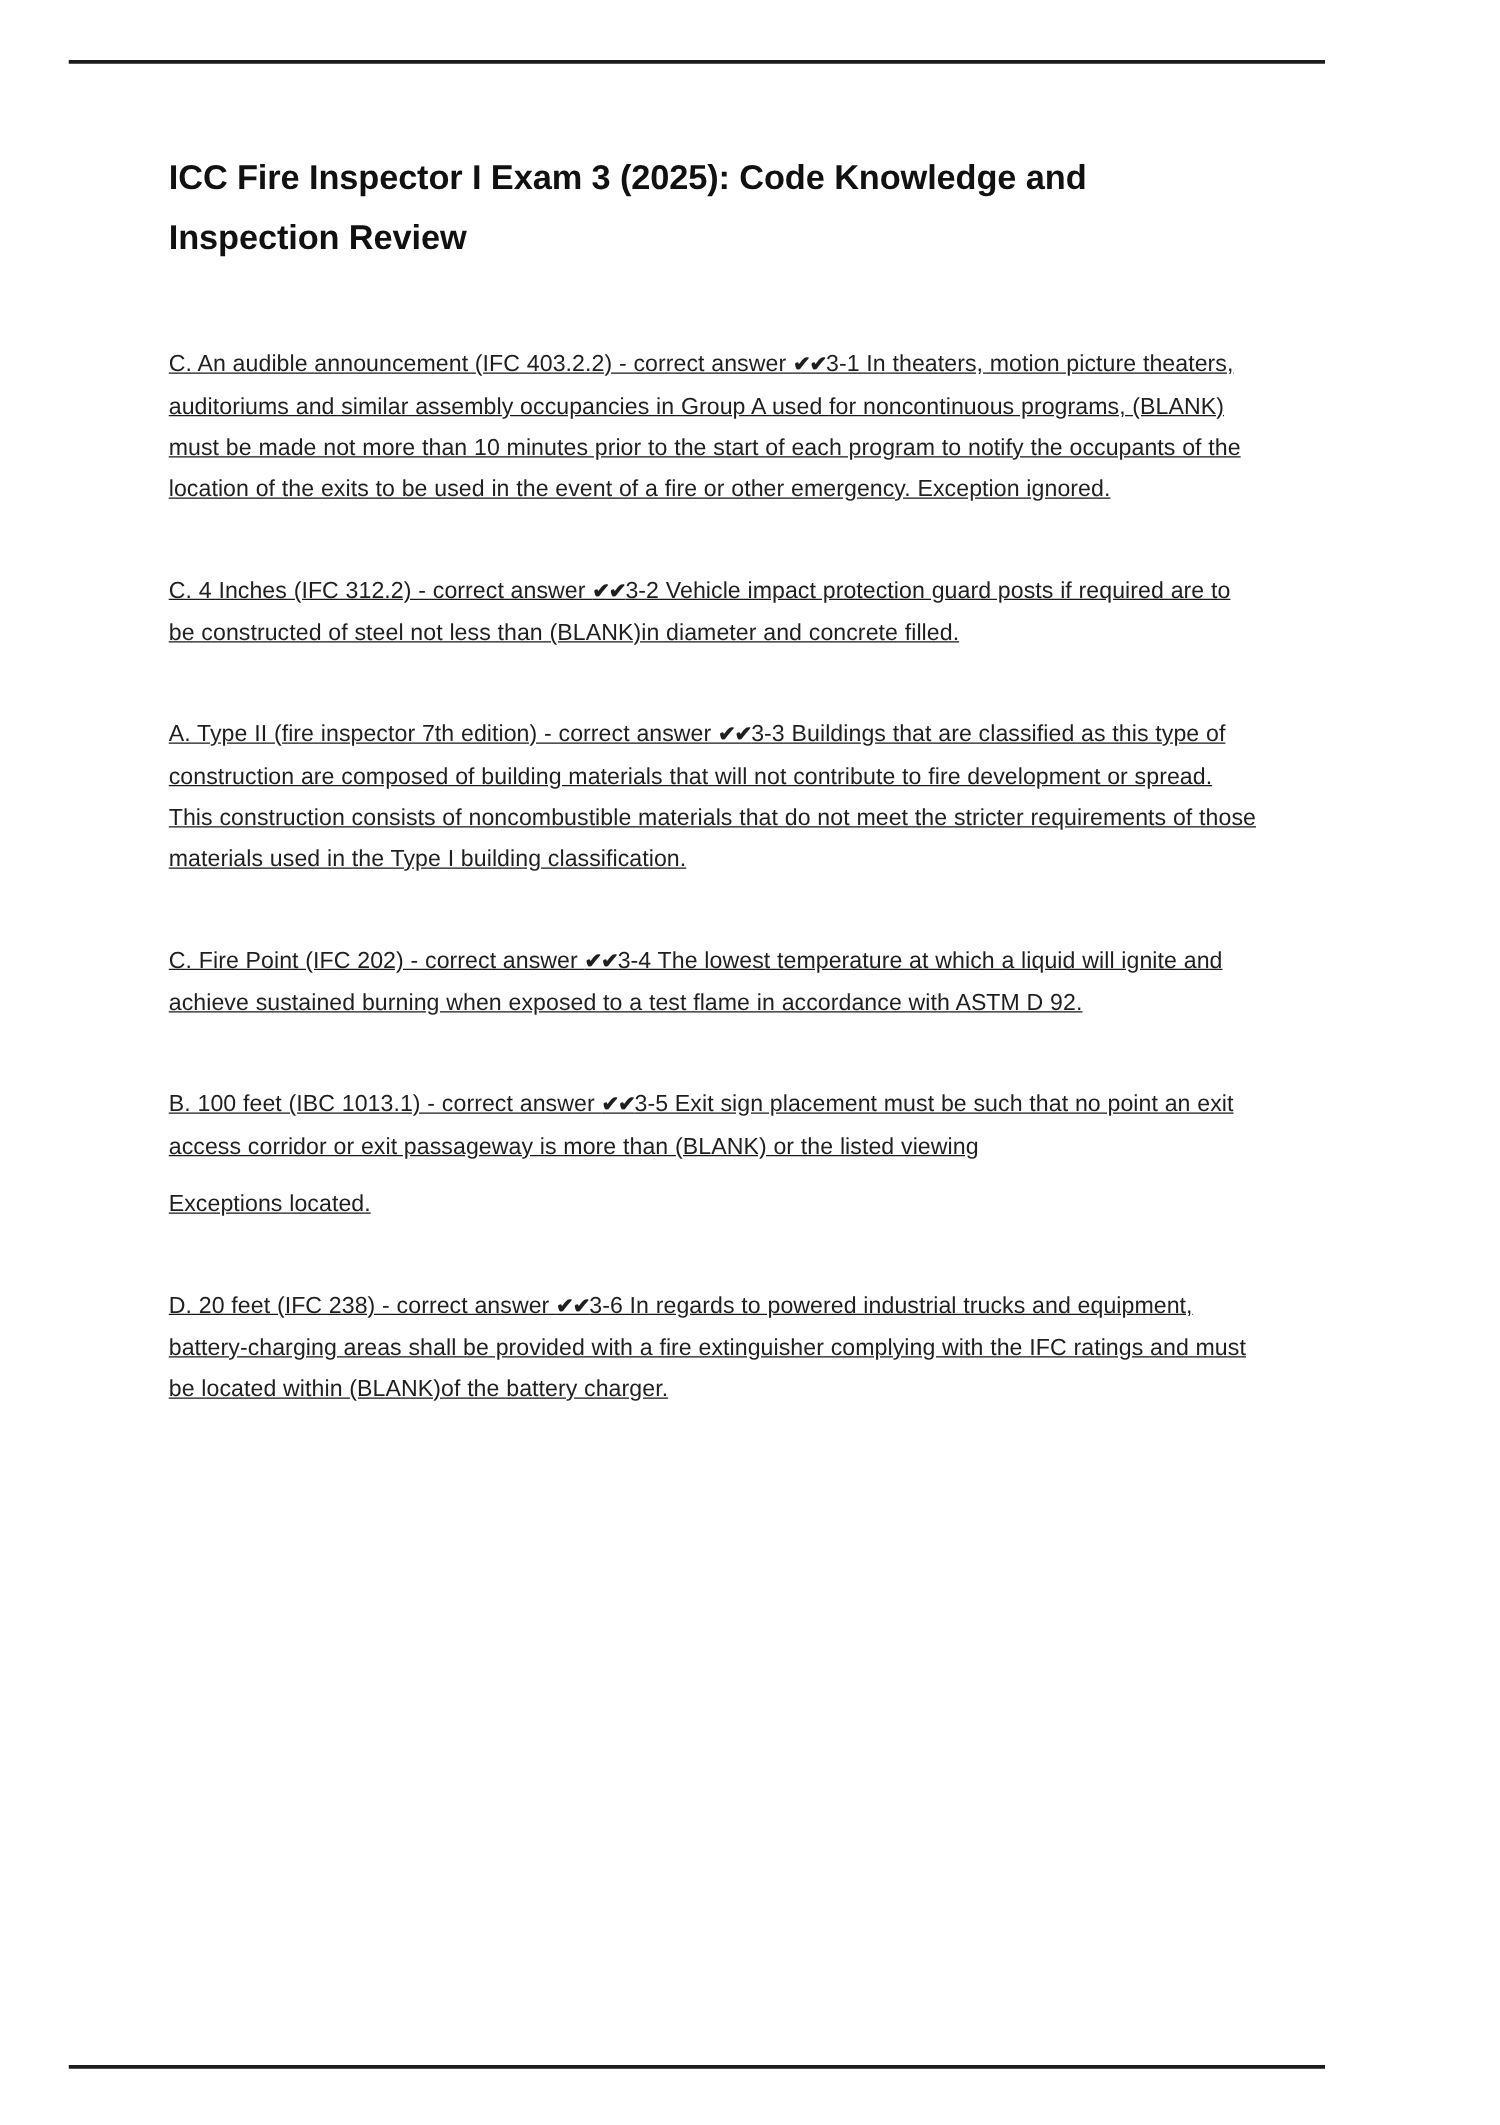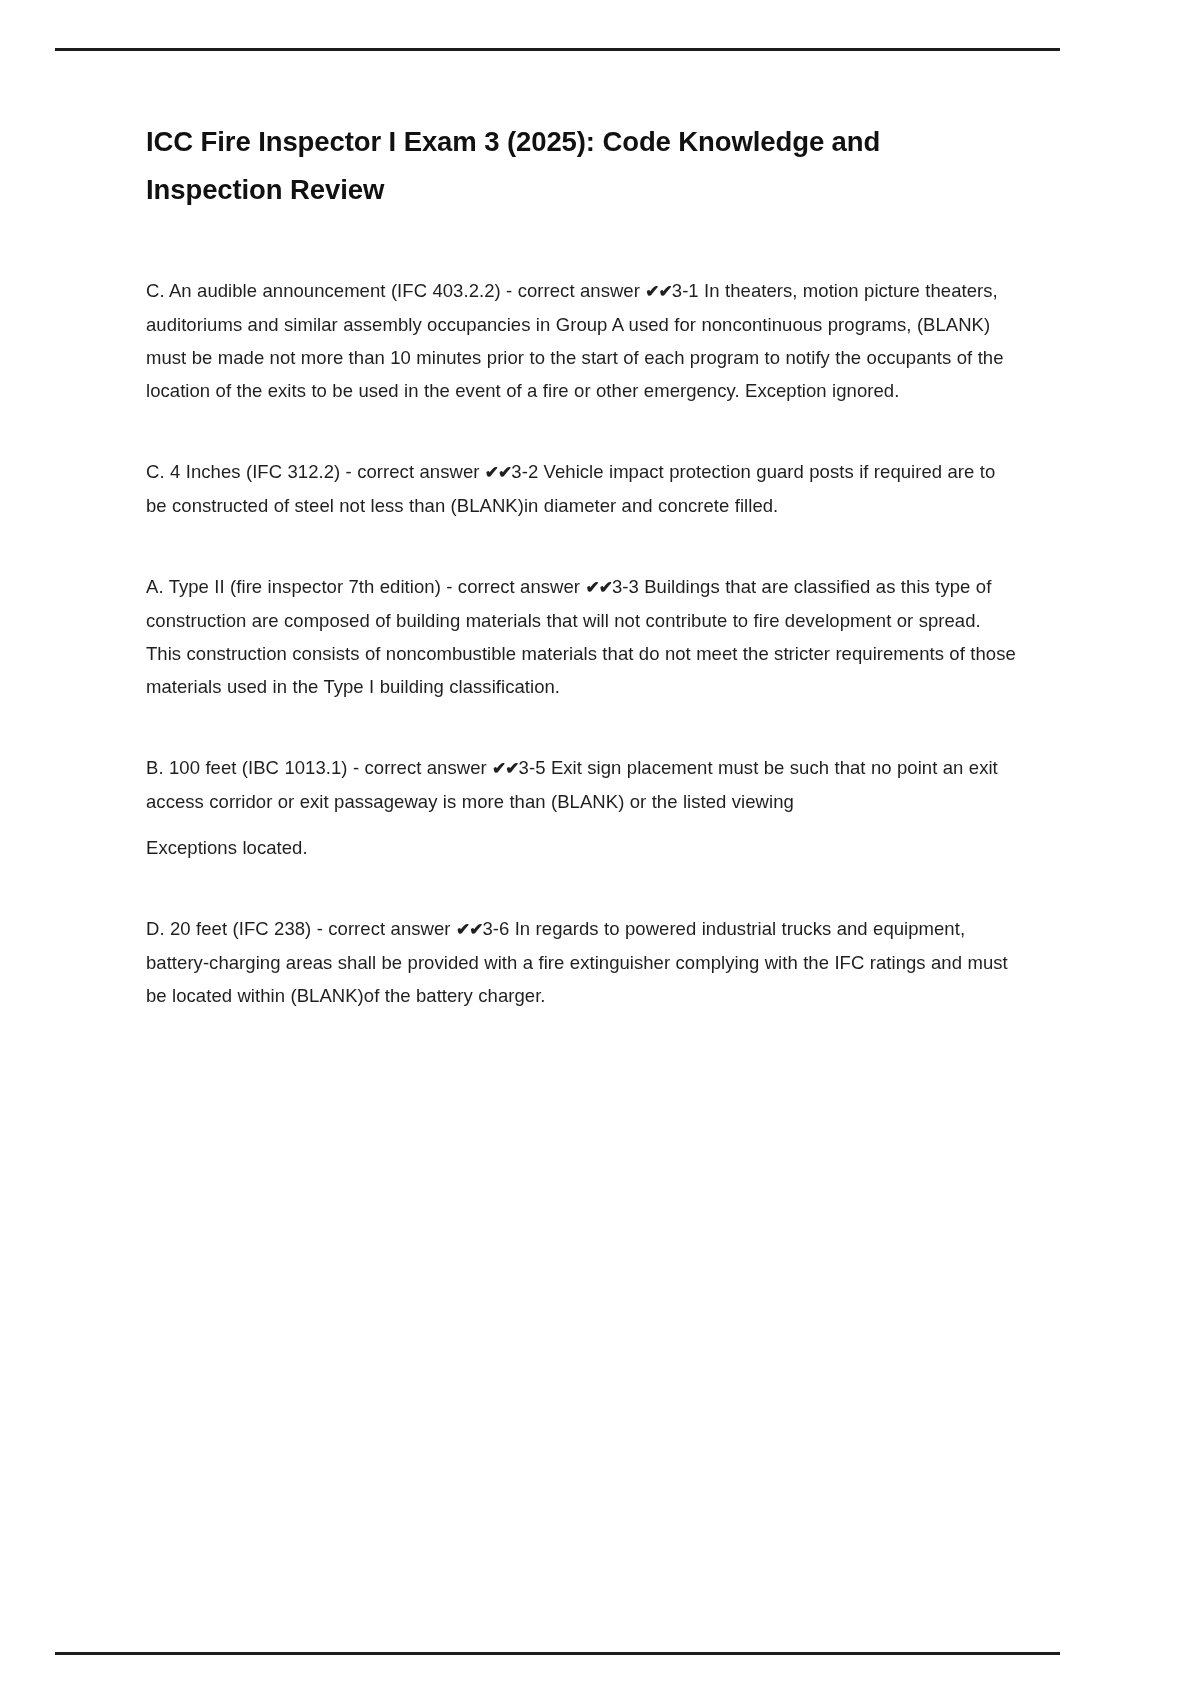--- a/index.html
+++ b/index.html
@@ -24,37 +24,38 @@
     left: 55px;
     width: 1005px;
     height: 3px;
     background: #1c1c1c;
   }
   .rule-top { top: 48px; }
   .rule-bottom { top: 1652px; }
 
   .content {
     position: absolute;
-    left: 146px;
+    left: 135px;
     top: 118px;
     width: 872px;
   }
 
   h1.doc-title {
     font-size: 27.5px;
     line-height: 48px;
     font-weight: bold;
     letter-spacing: -0.1px;
     margin: 0 0 0 0;
     color: #111111;
     width: 800px;
   }
 
   .body-block {
     margin-top: 60px;
+    text-decoration: underline;
   }
 
   p.para {
     font-size: 18.5px;
     line-height: 33px;
     margin: 0 0 48px 0;
     color: #1f1f1f;
     letter-spacing: 0.05px;
     word-spacing: 0.2px;
   }
@@ -86,20 +87,23 @@
       </p>
 
       <p class="para">
         <span>C. 4 Inches (IFC 312.2) - correct answer </span><span class="check">✔✔</span><span>3-2 Vehicle impact protection guard posts if required are to be constructed of steel not less than (BLANK)in diameter and concrete filled.</span>
       </p>
 
       <p class="para">
         <span>A. Type II (fire inspector 7th edition) - correct answer </span><span class="check">✔✔</span><span>3-3 Buildings that are classified as this type of construction are composed of building materials that will not contribute to fire development or spread. This construction consists of noncombustible materials that do not meet the stricter requirements of those materials used in the Type I building classification.</span>
       </p>
 
+      <p class="para">
+        <span>C. Fire Point (IFC 202) - correct answer </span><span class="check">✔✔</span><span>3-4 The lowest temperature at which a liquid will ignite and achieve sustained burning when exposed to a test flame in accordance with ASTM D 92.</span>
+      </p>
 
       <p class="para tight">
         <span>B. 100 feet (IBC 1013.1) - correct answer </span><span class="check">✔✔</span><span>3-5 Exit sign placement must be such that no point an exit access corridor or exit passageway is more than (BLANK) or the listed viewing</span>
       </p>
 
 
       <p class="para">Exceptions located.</p>
 
       <p class="para">
         <span>D. 20 feet (IFC 238) - correct answer </span><span class="check">✔✔</span><span>3-6 In regards to powered industrial trucks and equipment, battery-charging areas shall be provided with a fire extinguisher complying with the IFC ratings and must be located within (BLANK)of the battery charger.</span>

